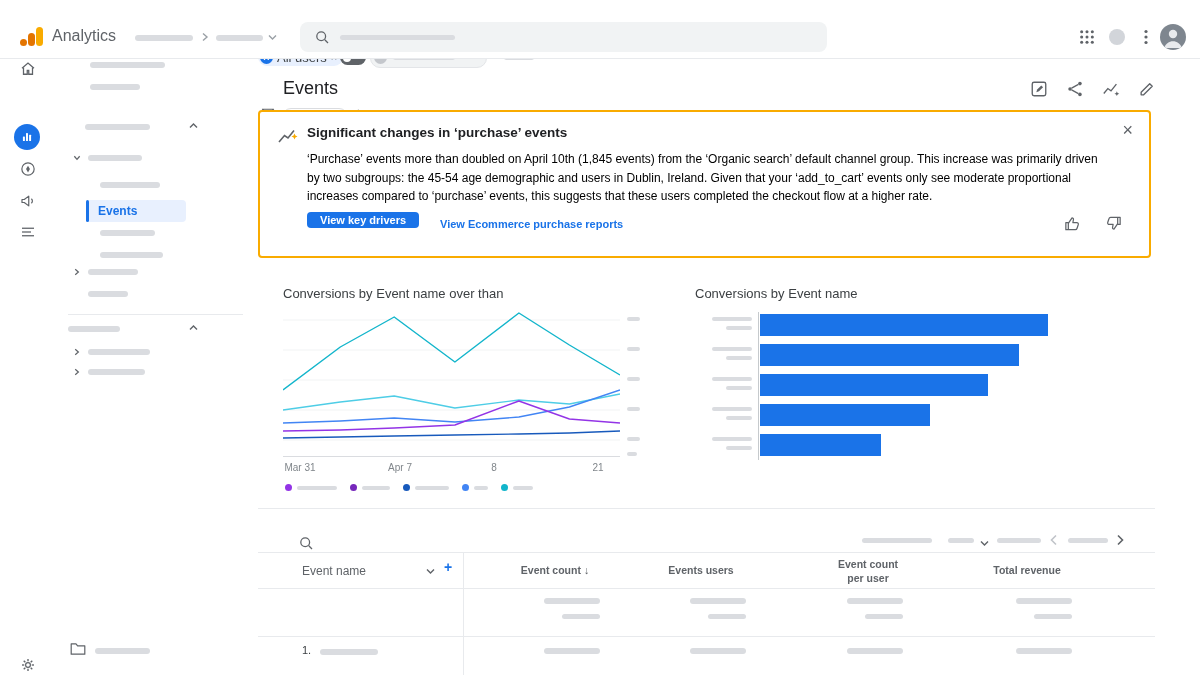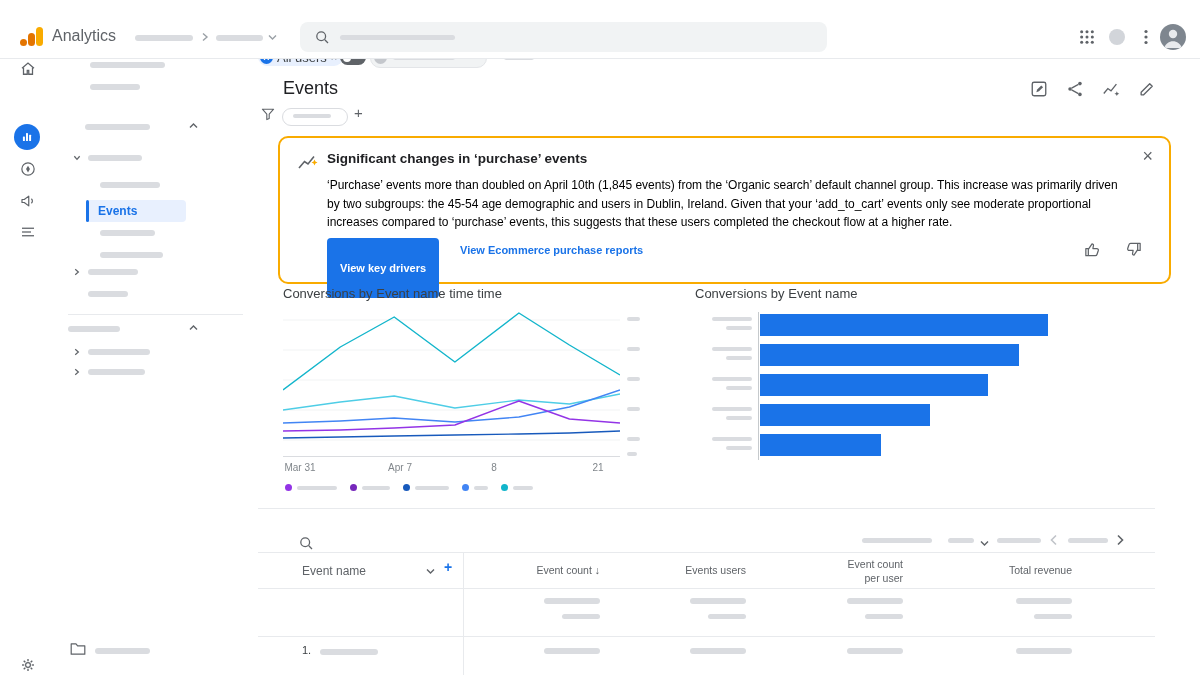--- a/index.html
+++ b/index.html
@@ -44,25 +44,25 @@
   .chip2 .slot{position:absolute;right:4px;top:6px;width:8px;height:3px;border-radius:2px;background:#9aa0a6;}
   .chip3{position:absolute;left:114px;top:5px;width:115px;height:19px;border-radius:10px;background:#f1f3f4;border:1px solid #e3e5e8;}
   .chip3 .c{position:absolute;left:3px;top:3px;width:13px;height:13px;border-radius:50%;background:#c4c7cc;}
   .page-title{position:absolute;left:27px;top:36px;font-size:18px;color:#202124;}
   .title-icons{position:absolute;right:44px;top:38px;display:flex;gap:18px;align-items:center;}
   .funnel{position:absolute;left:4px;top:64px;}
   .filter-pill{position:absolute;left:26px;top:66px;width:64px;height:16px;border:1px solid #dadce0;border-radius:9px;}
   .filter-plus{position:absolute;left:98px;top:62px;font-size:15px;color:#5f6368;}
 
   
-  .insight{position:absolute;left:2px;top:94px;width:893px;height:148px;border:2px solid #f9ab00;border-radius:10px;background:#fff;box-sizing:border-box;margin-left:20px;}
+  .insight{position:absolute;left:2px;top:68px;width:893px;height:148px;border:2px solid #f9ab00;border-radius:4px;background:#fff;box-sizing:border-box;}
   .insight .title{position:absolute;left:47px;top:13px;font-size:13.5px;font-weight:bold;color:#202124;}
   .insight .body{position:absolute;left:47px;top:38px;width:800px;font-size:12px;line-height:1.55;color:#000000;}
   .insight .close{position:absolute;right:16px;top:8px;font-size:18px;color:#5f6368;cursor:pointer;}
-  .btn-primary{position:absolute;left:47px;top:100px;background:#1a73e8;color:#fff;font-size:11px;font-weight:bold;padding:24px 13px;border-radius:4px;border:none;font-family:inherit;}
+  .btn-primary{position:absolute;left:47px;top:100px;background:#1a73e8;color:#fff;font-size:11px;font-weight:bold;padding:2px 13px;border-radius:4px;border:none;font-family:inherit;}
   .link{position:absolute;left:180px;top:106px;font-size:11px;font-weight:bold;color:#1a73e8;text-decoration:none;}
   .thumbs{position:absolute;right:26px;top:102px;display:flex;gap:22px;}
 
   
   .chart-title{font-size:13px;color:#3c4043;}
   .lchart{position:absolute;left:27px;top:244px;width:380px;height:216px;}
   .lchart svg.plot{position:absolute;left:0;top:24px;}
   .ytick{position:absolute;left:344px;width:13px;height:4px;background:#dadce0;border-radius:2px;}
   .xlab{position:absolute;top:176px;transform:translateX(-50%);font-size:10px;color:#80868b;}
   .legend{position:absolute;left:2px;top:198px;display:flex;}
@@ -75,21 +75,21 @@
   .brow{position:relative;height:30px;}
   .blab{position:absolute;left:0;top:7px;width:57px;display:flex;flex-direction:column;align-items:flex-end;gap:5px;}
   .lb{height:4px;background:#dadce0;border-radius:2px;display:block;}
   .lb1{width:40px}.lb2{width:26px}
   .bbar{position:absolute;left:65px;top:4px;height:22px;display:block;}
 
   .hdiv{position:absolute;left:2px;width:897px;height:1px;background:#e8eaed;}
 
   
   .vline{position:absolute;left:207px;top:510px;bottom:0;width:1px;background:#e8eaed;}
-  .colh{position:absolute;text-align:right;font-size:10.5px;color:#5f6368;line-height:1.3;}
+  .colh{position:absolute;text-align:center;font-size:10.5px;color:#5f6368;line-height:1.3;font-weight:bold;}
   .ename{position:absolute;left:46px;top:522px;font-size:12px;color:#5f6368;}
   .eplus{position:absolute;left:188px;top:517px;font-size:14px;color:#1a73e8;font-weight:bold;}
   .rowidx{position:absolute;left:46px;top:602px;font-size:11px;color:#3c4043;}
   .pag-ch{position:absolute;top:492px;}
 </style>
 </head>
 <body>
 
 <div class="topbar">
   <div class="ga-logo">
@@ -304,21 +304,21 @@
       <svg width="19" height="19" viewBox="0 0 20 20">
           <path d="M3 9h2.6v7.5H3z M5.6 9.8L9.5 4c1 0 1.7.9 1.5 1.8L10.4 9h4.1c1.1 0 1.9 1.1 1.6 2.1l-1.4 4.2c-.2.7-.9 1.2-1.7 1.2H5.6" fill="none" stroke="#5f6368" stroke-width="1.3" stroke-linejoin="round"></path>
         </svg>
       <svg width="19" height="19" viewBox="0 0 20 20" style="transform:rotate(180deg)">
           <path d="M3 9h2.6v7.5H3z M5.6 9.8L9.5 4c1 0 1.7.9 1.5 1.8L10.4 9h4.1c1.1 0 1.9 1.1 1.6 2.1l-1.4 4.2c-.2.7-.9 1.2-1.7 1.2H5.6" fill="none" stroke="#5f6368" stroke-width="1.3" stroke-linejoin="round"></path>
         </svg>
     </div>
   </div>
 
   <div class="lchart">
-    <div class="chart-title">Conversions by Event name time time</div>
+    <div class="chart-title">Conversions by Event name over than</div>
     <svg class="plot" width="337" height="148">
         <line x1="0" x2="337" y1="10" y2="10" stroke="#f1f3f4"></line>
         <line x1="0" x2="337" y1="40" y2="40" stroke="#f1f3f4"></line>
         <line x1="0" x2="337" y1="70" y2="70" stroke="#f1f3f4"></line>
         <line x1="0" x2="337" y1="100" y2="100" stroke="#f1f3f4"></line>
         <line x1="0" x2="337" y1="130" y2="130" stroke="#f1f3f4"></line>
         <line x1="0" x2="337" y1="146.5" y2="146.5" stroke="#dadce0"></line>
         <polyline points="0.0,80 57.3,37 111.2,7 171.9,52 235.9,3 286.4,35 337.0,65" fill="none" stroke="#12b5cb" stroke-width="1.4" stroke-linejoin="round"></polyline>
         <polyline points="0.0,100 57.3,92 111.2,86 171.9,98 235.9,90 286.4,94 337.0,84" fill="none" stroke="#4ecde6" stroke-width="1.4" stroke-linejoin="round"></polyline>
         <polyline points="0.0,113 57.3,111 111.2,108 171.9,112 235.9,107 286.4,97 337.0,80" fill="none" stroke="#4285f4" stroke-width="1.4" stroke-linejoin="round"></polyline>

